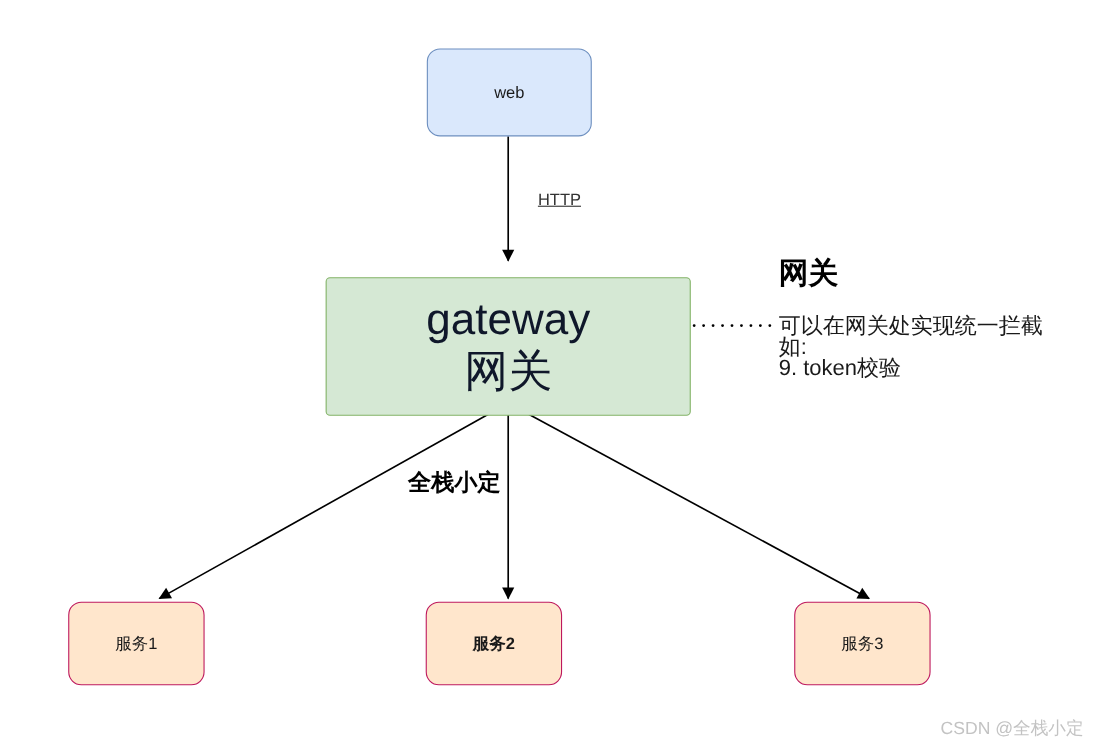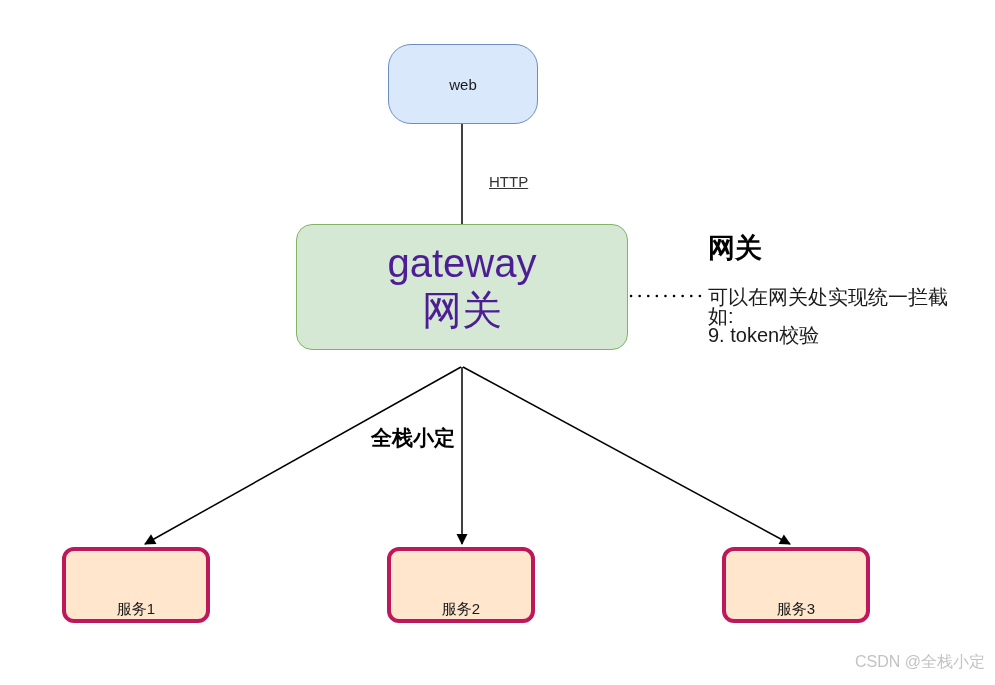--- a/index.html
+++ b/index.html
@@ -28,46 +28,45 @@
     justify-content: center;
     text-align: center;
     color: #1a1a1a;
   }
 
   .node-web {
     left: 388px; top: 44px;
     width: 150px; height: 80px;
     background: #dae8fc;
     border: 1px solid #6c8ebf;
-    border-radius: 23px;
+    border-radius: 12px;
     font-size: 15px;
   }
 
   .node-gateway {
-    left: 296px; top: 224px;
+    left: 296px; top: 252px;
     width: 332px; height: 126px;
     background: #d5e8d4;
     border: 1px solid #82b366;
-    border-radius: 16px;
+    border-radius: 4px;
     font-size: 40px;
     line-height: 1.18;
-    color: #4c1d95;
+    color: #0f172a;
     flex-direction: column;
   }
 
   .node-service {
-    width: 148px; height: 76px;
+    width: 124px; height: 76px;
     background: #ffe6cc;
-    border: 4px solid #be185d;
+    border: 1px solid #be185d;
     border-radius: 12px;
     font-size: 15px;
-    align-items: flex-end;
   }
   .node-service1 { left: 62px;  top: 547px; }
-  .node-service2 { left: 387px; top: 547px; }
+  .node-service2 { left: 387px; top: 547px; font-weight: bold; }
   .node-service3 { left: 722px; top: 547px; }
 
   .edge-label {
     position: absolute;
     color: #333333;
     font-size: 15px;
     white-space: nowrap;
   }
   .label-http { left: 489px; top: 173px; text-decoration: underline; }
 

